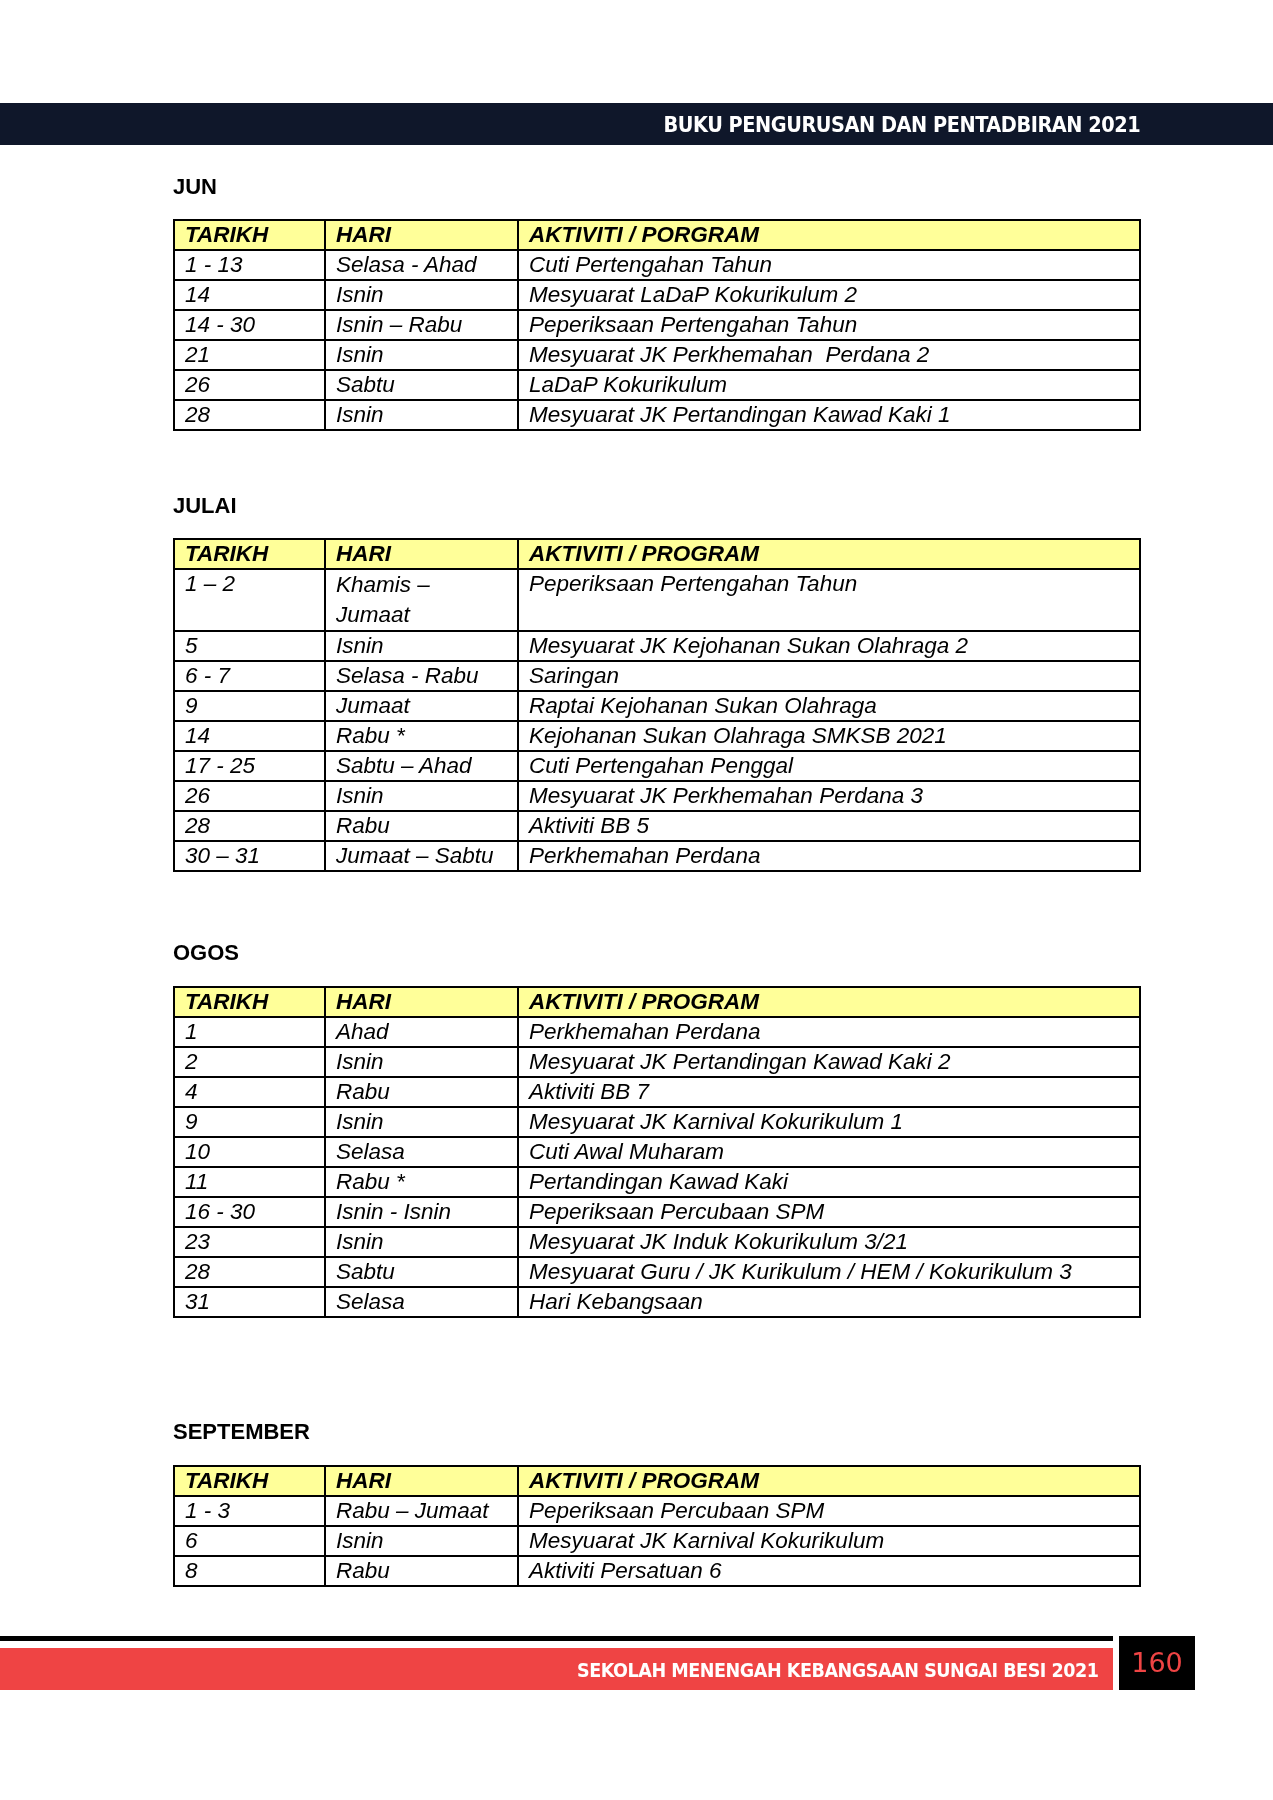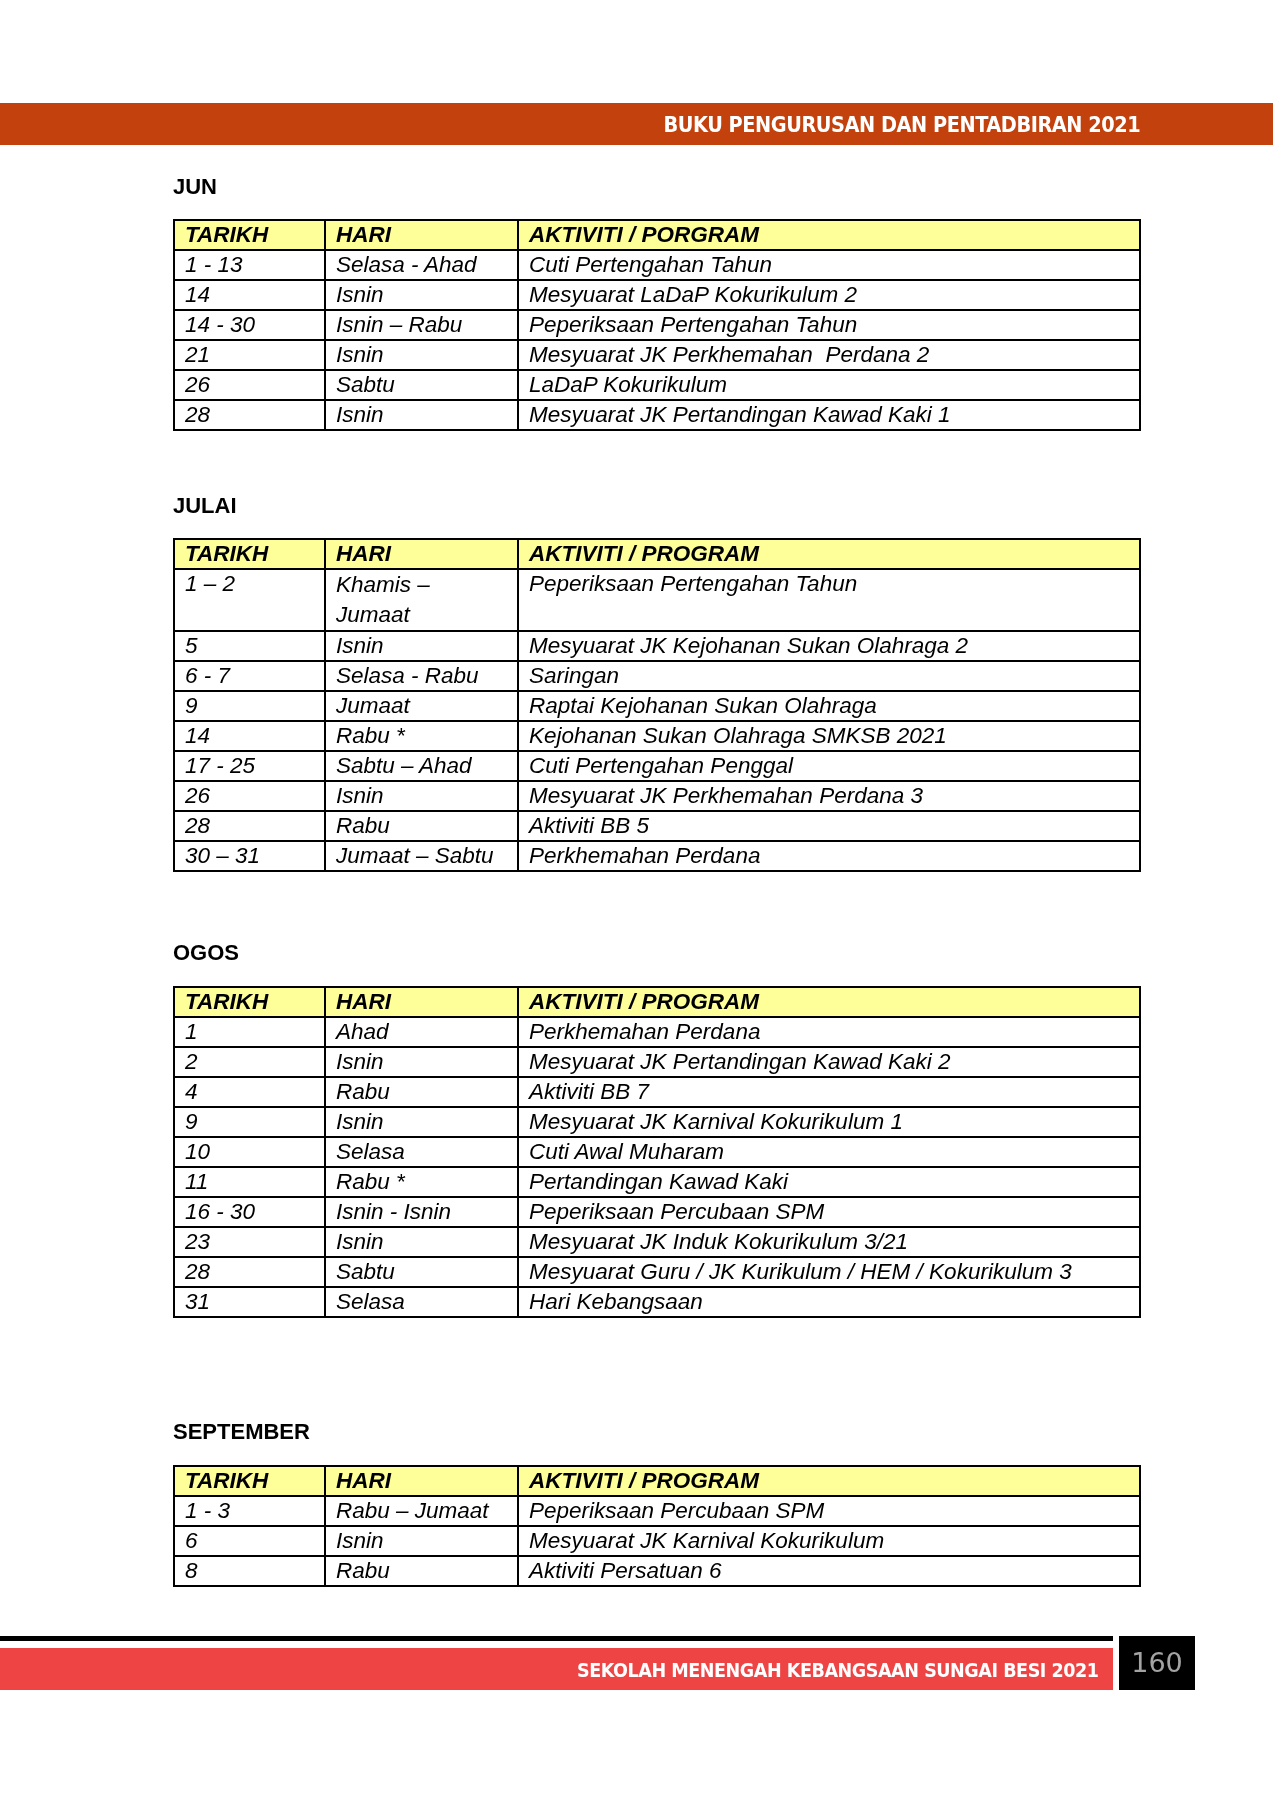--- a/index.html
+++ b/index.html
@@ -3,21 +3,21 @@
   <meta charset="utf-8">
   <style>
     html, body { margin: 0; padding: 0; }
     body {
       width: 1273px; height: 1800px; position: relative;
       background: #ffffff; overflow: hidden;
       font-family: "Liberation Sans", sans-serif; color: #000;
     }
     .header-bar {
       position: absolute; left: 0; top: 103px; width: 1273px; height: 42px;
-      background: #c2410c;
+      background: #0f172a;
     }
     .header-title {
       position: absolute; right: 133px; top: 10px;
       color: #fff; font-family: "DejaVu Sans", sans-serif; font-weight: bold;
       font-size: 21px; letter-spacing: -0.5px;
       transform: scaleX(0.92); transform-origin: right center;
     }
     .section { position: absolute; left: 154px; width: 966px; padding-left: 19px; }
     .month-title {
       font-weight: bold; font-size: 22px; height: 30px; line-height: 30px;
@@ -42,21 +42,21 @@
     .footer-bar {
       position: absolute; left: 0; top: 1648px; width: 1113px; height: 42px; background: #ef4444;
     }
     .footer-title {
       position: absolute; right: 14px; top: 11px; color: #fff;
       font-family: "DejaVu Sans", sans-serif; font-weight: bold; font-size: 19.5px;
       letter-spacing: -0.5px; transform: scaleX(0.9); transform-origin: right center;
     }
     .page-box {
       position: absolute; left: 1119px; top: 1636px; width: 76px; height: 54px; background: #000;
-      color: #a3a3a3; font-family: "DejaVu Sans", sans-serif; font-size: 27px;
+      color: #ef4444; font-family: "DejaVu Sans", sans-serif; font-size: 27px;
       text-align: center; line-height: 54px;
     }
   </style>
 </head>
 <body>
 
 <div class="header-bar">
   <span class="header-title">BUKU PENGURUSAN DAN PENTADBIRAN 2021</span>
 </div>
 

